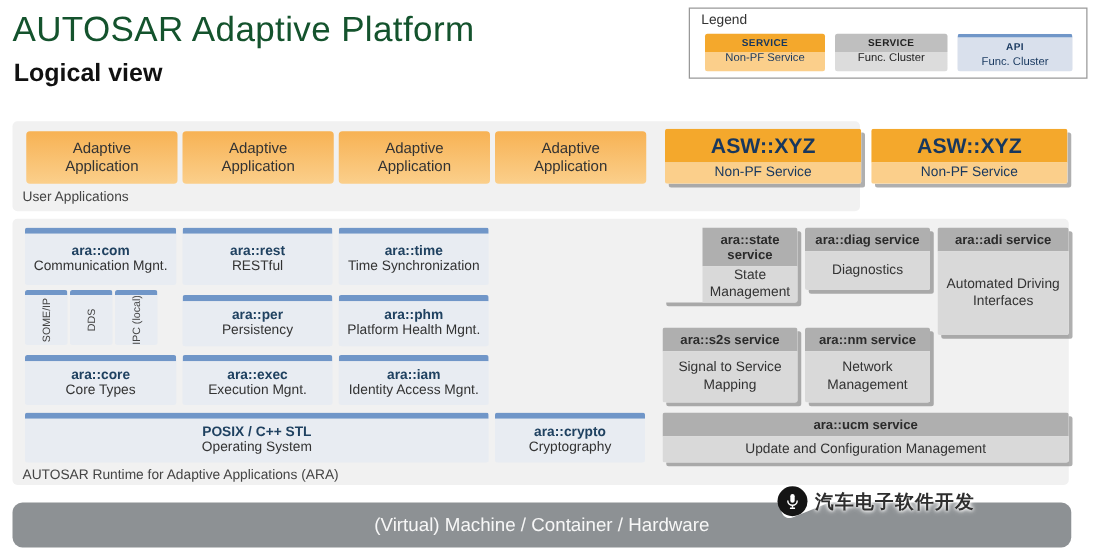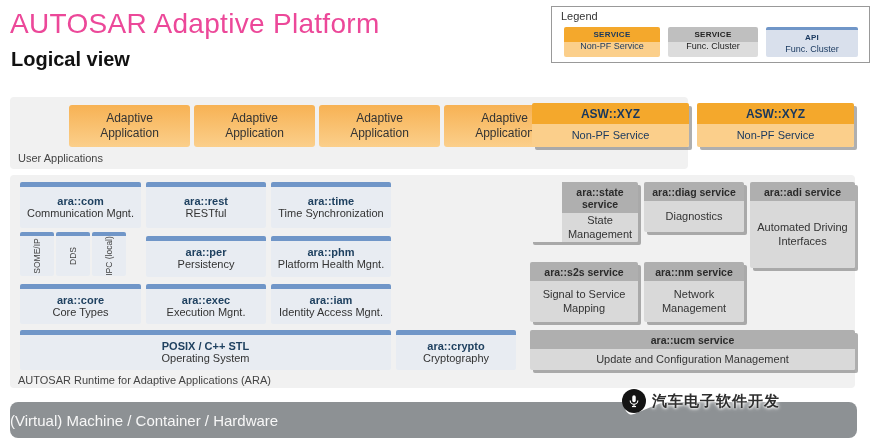--- a/index.html
+++ b/index.html
@@ -1,19 +1,19 @@
 <!DOCTYPE html>
 <html><head>
 <meta charset="utf-8">
 <style>
   * { margin:0; padding:0; box-sizing:border-box; }
   body { font-family:"Liberation Sans", sans-serif; background:#ffffff; }
   .canvas { position:relative; width:880px; height:445px; background:#ffffff; overflow:hidden; }
 
-  .page-title { position:absolute; left:10px; top:8px; font-size:28px; font-weight:500; color:#ec4899; letter-spacing:0.3px; }
+  .page-title { position:absolute; left:10px; top:8px; font-size:28px; font-weight:500; color:#14532d; letter-spacing:0.3px; }
   .page-subtitle { position:absolute; left:11px; top:48px; font-size:20px; font-weight:bold; color:#111111; }
 
   
   .legend { position:absolute; left:551px; top:6px; width:319px; height:57px; border:1px solid #999999; background:#ffffff; }
   .legend-title { position:absolute; left:9px; top:3px; font-size:11px; color:#333333; }
   .lg-row { position:absolute; left:12px; top:20px; display:flex; gap:8px; }
   .lg-sw { height:30px; display:flex; flex-direction:column; text-align:center; border-radius:2px; overflow:hidden; }
   .lg-h { font-size:8px; font-weight:bold; padding-top:3px; letter-spacing:0.3px; }
   .lg-b { font-size:9px; padding-top:2px; }
   .lg-orange { width:96px; color:#17375E; background:linear-gradient(180deg,#F4A82C 0 50%,#FBCF8B 50% 100%); }
@@ -21,47 +21,47 @@
   .lg-blue { width:92px; color:#17375E; background:#D9E0EC; border-top:3px solid #7096C8; }
 
   
   .band { position:absolute; background:#F1F1F1; border-radius:4px; }
   .band-label { position:absolute; font-size:11px; color:#444444; }
 
   
   .app { position:absolute; width:121px; height:42px; border-radius:3px;
          background:linear-gradient(180deg,#F7B254 0%,#FBCF8B 100%);
          display:flex; align-items:center; justify-content:center; text-align:center;
-         font-size:12px; color:#333333; white-space:pre-line; line-height:1.25;margin-left:48px; }
+         font-size:12px; color:#333333; white-space:pre-line; line-height:1.25; }
 
   
   .svcbox { position:absolute; border-radius:2px; box-shadow:3px 3px 0 rgba(110,110,110,0.55);
             display:flex; flex-direction:column; overflow:hidden; }
-  .svc-h { font-weight:bold; text-align:center; padding:4px 2px 3px 2px; font-size:12px; }
+  .svc-h { font-weight:bold; text-align:center; padding:4px 2px 3px 2px; font-size:17px; }
   .svc-b { flex:1; display:flex; align-items:center; justify-content:center; text-align:center;
            font-size:11px; line-height:1.25; white-space:pre-line; padding:1px 2px; }
   .asw .svc-h { background:#F4A82C; color:#17375E; }
   .asw .svc-b { background:#FBCF8B; color:#17375E; }
   .gsvc .svc-h { background:#AFAFAF; color:#2B2B2B; font-size:10.5px; }
   .gsvc .svc-b { background:#D9D9D9; color:#333333; }
 
   
   .cluster { position:absolute; background:#E8ECF2; border-top:5px solid #7096C8; border-radius:2px;
              display:flex; flex-direction:column; align-items:center; justify-content:center; text-align:center; }
   .cname { font-size:11px; font-weight:bold; color:#1F4160; }
   .cdesc { font-size:11px; color:#333333; line-height:1.2; white-space:pre-line; }
 
   
   .vprot { position:absolute; width:34px; height:44px; background:#E8ECF2; border-top:4px solid #7096C8;
            border-radius:2px; display:flex; align-items:center; justify-content:center; overflow:visible; }
   .vprot span { transform:rotate(-90deg); white-space:nowrap; font-size:8.5px; color:#444444; }
 
   
   .hwbar { position:absolute; left:10px; top:402px; width:847px; height:36px; background:#8D9194;
-           border-radius:8px; display:flex; align-items:center; justify-content:flex-start; }
+           border-radius:8px; display:flex; align-items:center; justify-content:center; }
   .hwbar span { color:#F7F7F7; font-size:15px; }
 
   
   .wm { position:absolute; left:622px; top:388px; display:flex; align-items:center; height:26px; }
   .wm-blob { position:absolute; left:2px; top:8px; width:42px; height:13px; background:#ffffff;
              border-radius:8px; transform:rotate(-22deg); }
   .wm-mic { position:relative; width:24px; height:24px; border-radius:50%; background:#141414;
             display:flex; align-items:center; justify-content:center; }
   .wm-text { position:relative; margin-left:6px; font-size:15px; font-weight:bold; color:#2E2E2E;
              text-shadow:0 0 3px #ffffff, 0 0 3px #ffffff, 0 0 5px #ffffff; letter-spacing:1px; }

